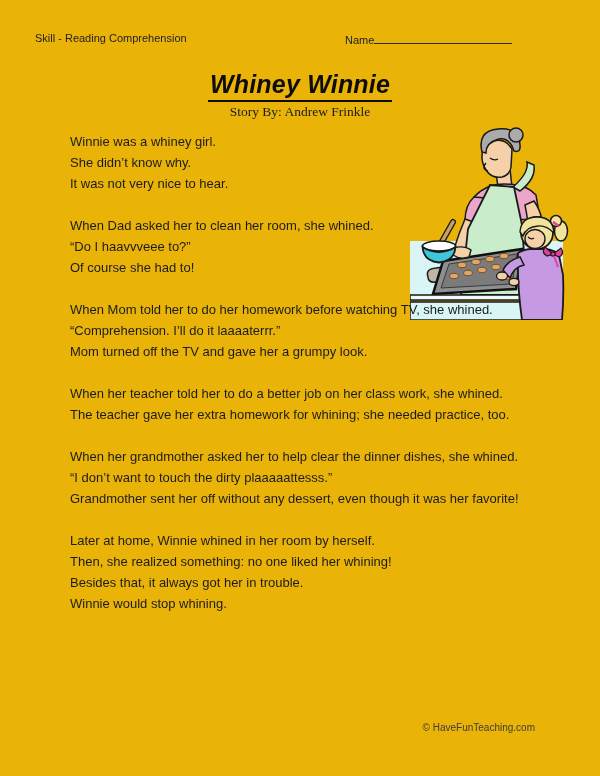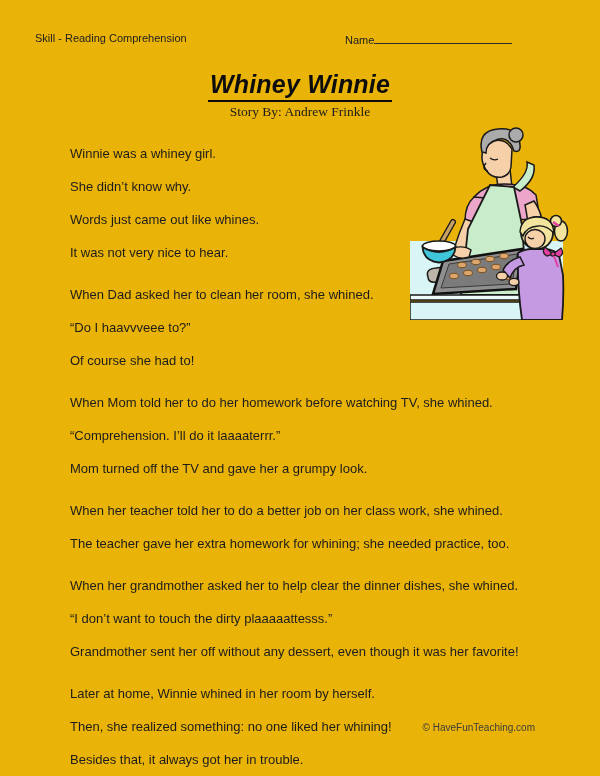--- a/index.html
+++ b/index.html
@@ -12,21 +12,21 @@
   .hdr-name  { position:absolute; top:32px; left:345px; font-size:11px; color:#222; }
   .name-line { display:inline-block; width:138px; height:11px; border-bottom:1px solid #2b2b2b; }
   .title-wrap { position:absolute; top:70px; left:0; width:600px; text-align:center; }
   .title {
     display:inline-block; font-size:25px; font-weight:bold; color:#0d0d0d;
     border-bottom:2.5px solid #0d0d0d; padding:0 2px 1px 2px; letter-spacing:.2px;font-style:italic;
   }
   .byline { position:absolute; top:104px; left:0; width:600px; text-align:center; font-size:13.5px; color:#1c1c1c;font-family:Liberation Serif, serif; }
   .story { position:absolute; top:131px; left:70px; width:525px; font-size:13px; }
   .story .para { margin:0 0 21px 0; }
-  .story .line { height:21px; line-height:21px; white-space:nowrap;margin-top:12px; }
+  .story .line { height:21px; line-height:21px; white-space:nowrap; }
   .illo { position:absolute; top:125px; left:410px; width:190px; height:195px; }
   .footer { position:absolute; top:722px; right:65px; font-size:10px; color:#3d3d3d; }
 </style>
 </head>
 <body>
 
 <div class="page">
 
   <div class="hdr-skill">Skill - Reading Comprehension</div>
 
@@ -114,21 +114,20 @@
         <circle cx="143" cy="129" r="2.2"></circle>
         <path d="M144,131 L148,142" fill="none" stroke="#e23fa0" stroke-width="2"></path>
       </g>
     </g>
   </svg>
 
   <div class="story">
     <div class="para">
       <div class="line">Winnie was a whiney girl.</div>
       <div class="line">She didn’t know why.</div>
-      <div class="line">Words just came out like whines.</div>
       <div class="line">It was not very nice to hear.</div>
     </div>
     <div class="para">
       <div class="line">When Dad asked her to clean her room, she whined.</div>
       <div class="line">“Do I haavvveee to?”</div>
       <div class="line">Of course she had to!</div>
     </div>
     <div class="para">
       <div class="line">When Mom told her to do her homework before watching TV, she whined.</div>
       <div class="line">“Comprehension. I’ll do it laaaaterrr.”</div>

